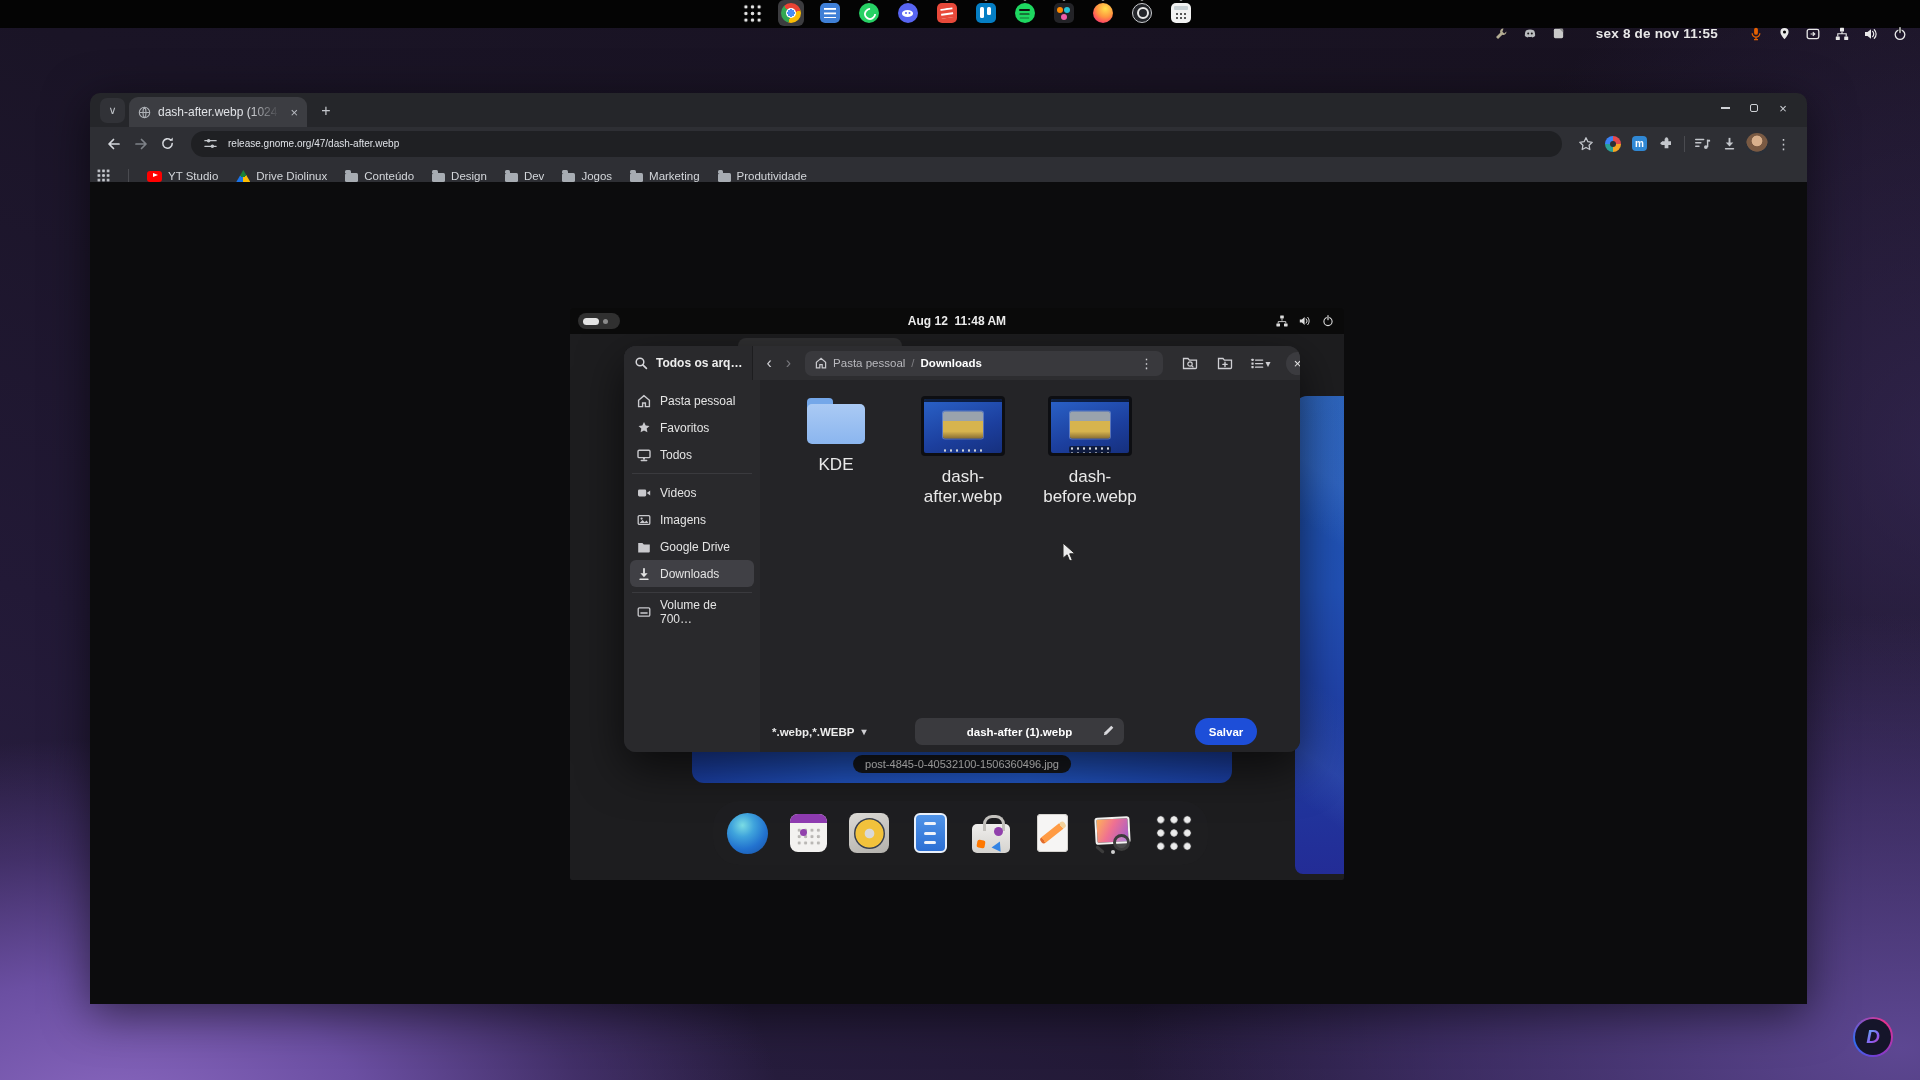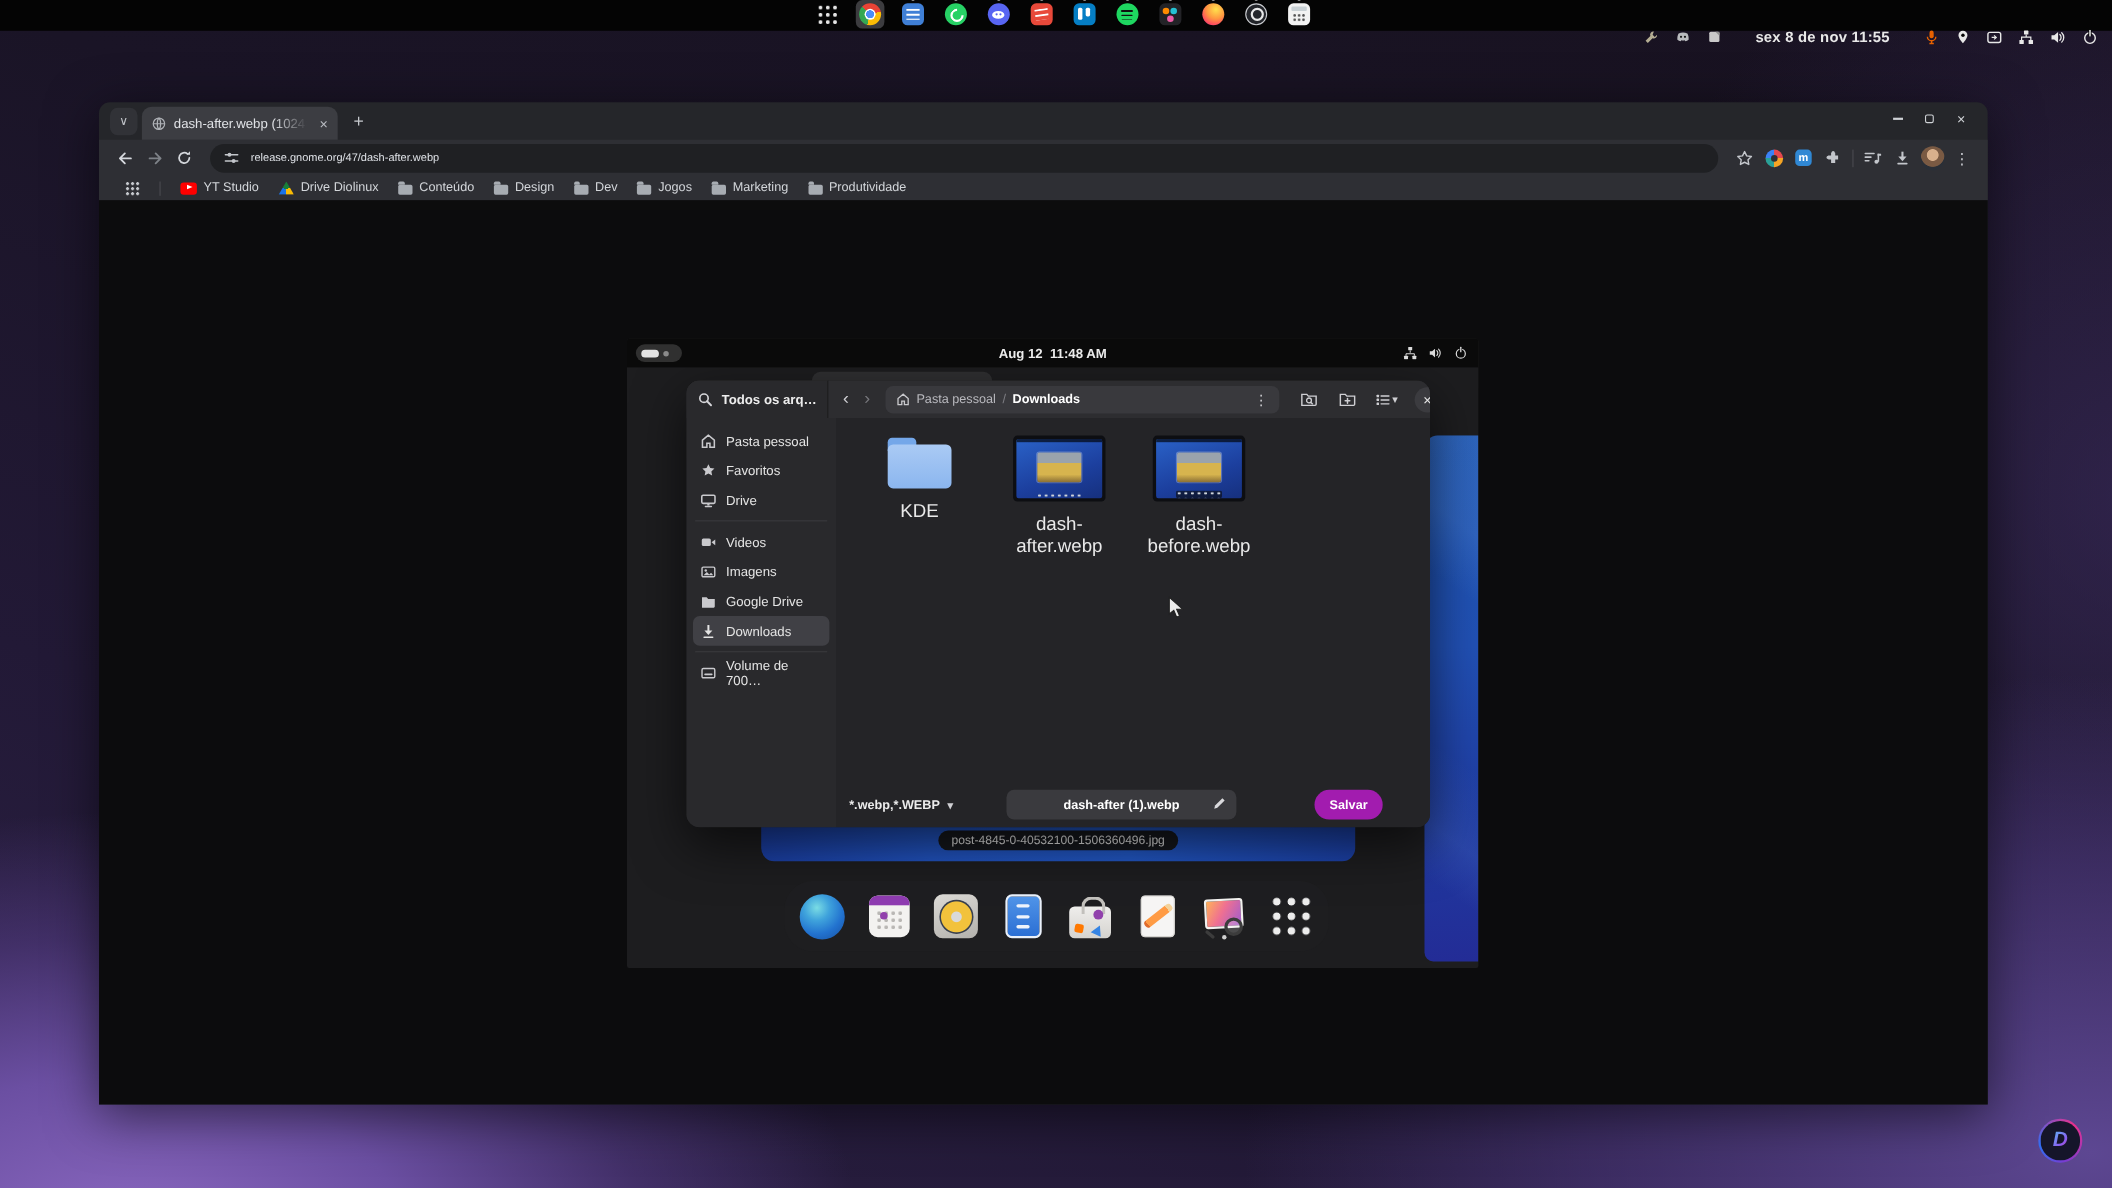--- a/index.html
+++ b/index.html
@@ -67,21 +67,21 @@
   .wc-max i { width:8px; height:8px; border:1.3px solid #cfd2d6; border-radius:2px; display:block; }
   .toolbar { height:33px; display:flex; align-items:center; background:#2e2f34; padding:0 10px; }
   .tb-btn { width:27px; height:27px; border-radius:50%; display:flex; align-items:center; justify-content:center; flex:0 0 auto; }
   .urlpill { flex:1; height:26px; margin:0 10px; background:#1f2023; border-radius:13px; display:flex; align-items:center; gap:10px; padding:0 12px; color:#dfe2e7; font-size:10px; }
   .tb-div { width:1px; height:16px; background:#4a4b50; margin:0 4px; }
   .ext1 { width:16px; height:16px; border-radius:50%; background:conic-gradient(#e5484d 0 25%,#f5a524 0 50%,#2aa198 0 75%,#3b82f6 0 100%); position:relative; }
   .ext1::after { content:""; position:absolute; inset:5px; border-radius:50%; background:#2e2f34; }
   .ext2 { width:15px; height:15px; border-radius:4px; background:#3088d4; color:#fff; font-size:10px; font-weight:700; display:flex; align-items:center; justify-content:center; line-height:1; }
   .avatar { width:22px; height:22px; border-radius:50%; background:radial-gradient(circle at 50% 36%,#d9b08c 0 28%,#7a5a43 32% 58%,#2a2f37 62%); }
   .menu3 { color:#c6c9ce; font-size:14px; }
-  .bookmarks { height:22px; display:flex; align-items:center; gap:18px; padding:0 24px; background:#2e2f34; font-size:11.5px; color:#d3d6da; }
+  .bookmarks { height:22px; display:flex; align-items:flex-end; gap:18px; padding:0 7px; background:#2e2f34; font-size:11.5px; color:#d3d6da; }
   .bm { display:flex; align-items:center; gap:6px; white-space:nowrap; }
   .bm-grid { width:13px; height:13px; background-image:radial-gradient(circle,#c6c9ce 1.2px,transparent 1.6px); background-size:4.6px 4.6px; background-position:center; }
   .bm-div { width:1px; height:13px; background:#4a4b50; }
   .bm-yt { width:15px; height:11px; border-radius:3px; background:#f00; position:relative; }
   .bm-yt::after { content:""; position:absolute; left:5.5px; top:2.7px; border-left:5px solid #fff; border-top:2.8px solid transparent; border-bottom:2.8px solid transparent; }
   .bm-drive { width:14px; height:12px; clip-path:polygon(50% 0,100% 100%,0 100%); background:conic-gradient(from 180deg at 50% 62%,#1a73e8 0 120deg,#188038 0 240deg,#fbbc04 0 360deg); }
   .bm-folder { width:13px; height:9px; background:#a7acb2; border-radius:1.5px; position:relative; margin-top:3px; }
   .bm-folder::before { content:""; position:absolute; left:0; top:-2.6px; width:5.5px; height:3px; background:#a7acb2; border-radius:1.5px 1.5px 0 0; }
 
   
@@ -131,21 +131,21 @@
   .thumb .scr { position:absolute; inset:3px; border-radius:2px; background:linear-gradient(160deg,#2a62c8 0%,#1c3f9e 60%,#16307e 100%); overflow:hidden; }
   .thumb .tbar { height:3px; background:rgba(0,0,0,.66); }
   .thumb .photo { position:absolute; left:50%; top:50%; transform:translate(-50%,-54%); width:40px; height:27px; border-radius:2px; background:linear-gradient(180deg,#9aa3ac 0 34%,#d7b44e 34% 74%,#8a6f35 100%); box-shadow:0 0 0 1px rgba(255,255,255,.28); }
   .thumb .mdots { position:absolute; left:50%; bottom:3px; transform:translateX(-50%); width:42px; height:5px; background-image:radial-gradient(circle,#cfd4da 1px,transparent 1.3px); background-size:6px 5px; }
   .thumb.before .mdots { background-color:rgba(8,8,8,.6); border-radius:2px; height:7px; padding:0 2px; }
   .dlg-bottom { position:absolute; left:136px; right:0; bottom:7px; height:27px; z-index:2; }
   .filter { position:absolute; left:12px; top:0; height:27px; display:flex; align-items:center; gap:7px; font-size:11.5px; font-weight:700; color:#ececec; }
   .filter .car { font-size:10px; color:#cfcfd3; }
   .fnamepill { position:absolute; left:155px; top:0; width:209px; height:27px; background:#3a3a3e; border-radius:7px; display:flex; align-items:center; justify-content:center; font-size:11.5px; font-weight:700; color:#fff; }
   .fnamepill .pen { position:absolute; right:9px; top:6px; }
-  .salvar { position:absolute; right:43px; top:0; width:62px; height:27px; border-radius:14px; background:#a21caf; color:#fff; font-size:11.5px; font-weight:700; display:flex; align-items:center; justify-content:center; }
+  .salvar { position:absolute; right:43px; top:0; width:62px; height:27px; border-radius:14px; background:#1d4ed8; color:#fff; font-size:11.5px; font-weight:700; display:flex; align-items:center; justify-content:center; }
 
   
   .dock { position:absolute; left:143px; top:493px; width:495px; height:64px; background:rgba(30,30,32,.97); border-radius:26px; display:flex; align-items:center; justify-content:center; gap:15px; z-index:2; }
   .di { width:46px; height:46px; position:relative; display:flex; align-items:center; justify-content:center; }
   .dock-dot { position:absolute; bottom:2px; left:50%; transform:translateX(-50%); width:4px; height:4px; border-radius:50%; background:#cfcfcf; }
   .di-web { width:41px; height:41px; border-radius:50%; background:radial-gradient(circle at 38% 30%,#7adce4 0%,#3fa3dc 30%,#2272cf 62%,#174f9e 100%); }
   .di-cal { width:37px; height:38px; border-radius:8px; background:#f3f2f0; position:relative; overflow:hidden; }
   .di-cal::before { content:""; position:absolute; top:0; left:0; right:0; height:9px; background:#8e3bb0; }
   .di-cal::after { content:""; position:absolute; left:6px; top:13px; width:26px; height:20px; background-image:radial-gradient(circle,#b9b7b4 1.5px,transparent 1.9px); background-size:6.4px 6.4px; }
   .cal-dot { position:absolute; left:15px; top:19px; width:7px; height:7px; border-radius:50%; background:#9141ac; z-index:2; }
@@ -534,21 +534,21 @@
                 <span>Favoritos</span>
               </div>
             <div class="side-item">
                 <span>
                   <svg viewBox="0 0 14 14" width="14" height="14">
                     <rect x="1" y="2.2" width="12" height="7.4" rx="1.2" fill="none" stroke="#c9c9cd" stroke-width="1.4"></rect>
                     <rect x="6" y="10" width="2" height="1.6" fill="#c9c9cd"></rect>
                     <rect x="3.6" y="11.8" width="6.8" height="1.4" rx=".7" fill="#c9c9cd"></rect>
                   </svg>
                 </span>
-                <span>Drive</span>
+                <span>Todos</span>
               </div>
             <div class="side-sep"></div>
             <div class="side-item">
                 <span>
                   <svg viewBox="0 0 14 14" width="14" height="14">
                     <rect x="1" y="3.6" width="8.2" height="6.8" rx="1.4" fill="#c9c9cd"></rect>
                     <path d="M9.8 7l3.4-2.6v5.2z" fill="#c9c9cd"></path>
                   </svg>
                 </span>
                 <span>Videos</span>

